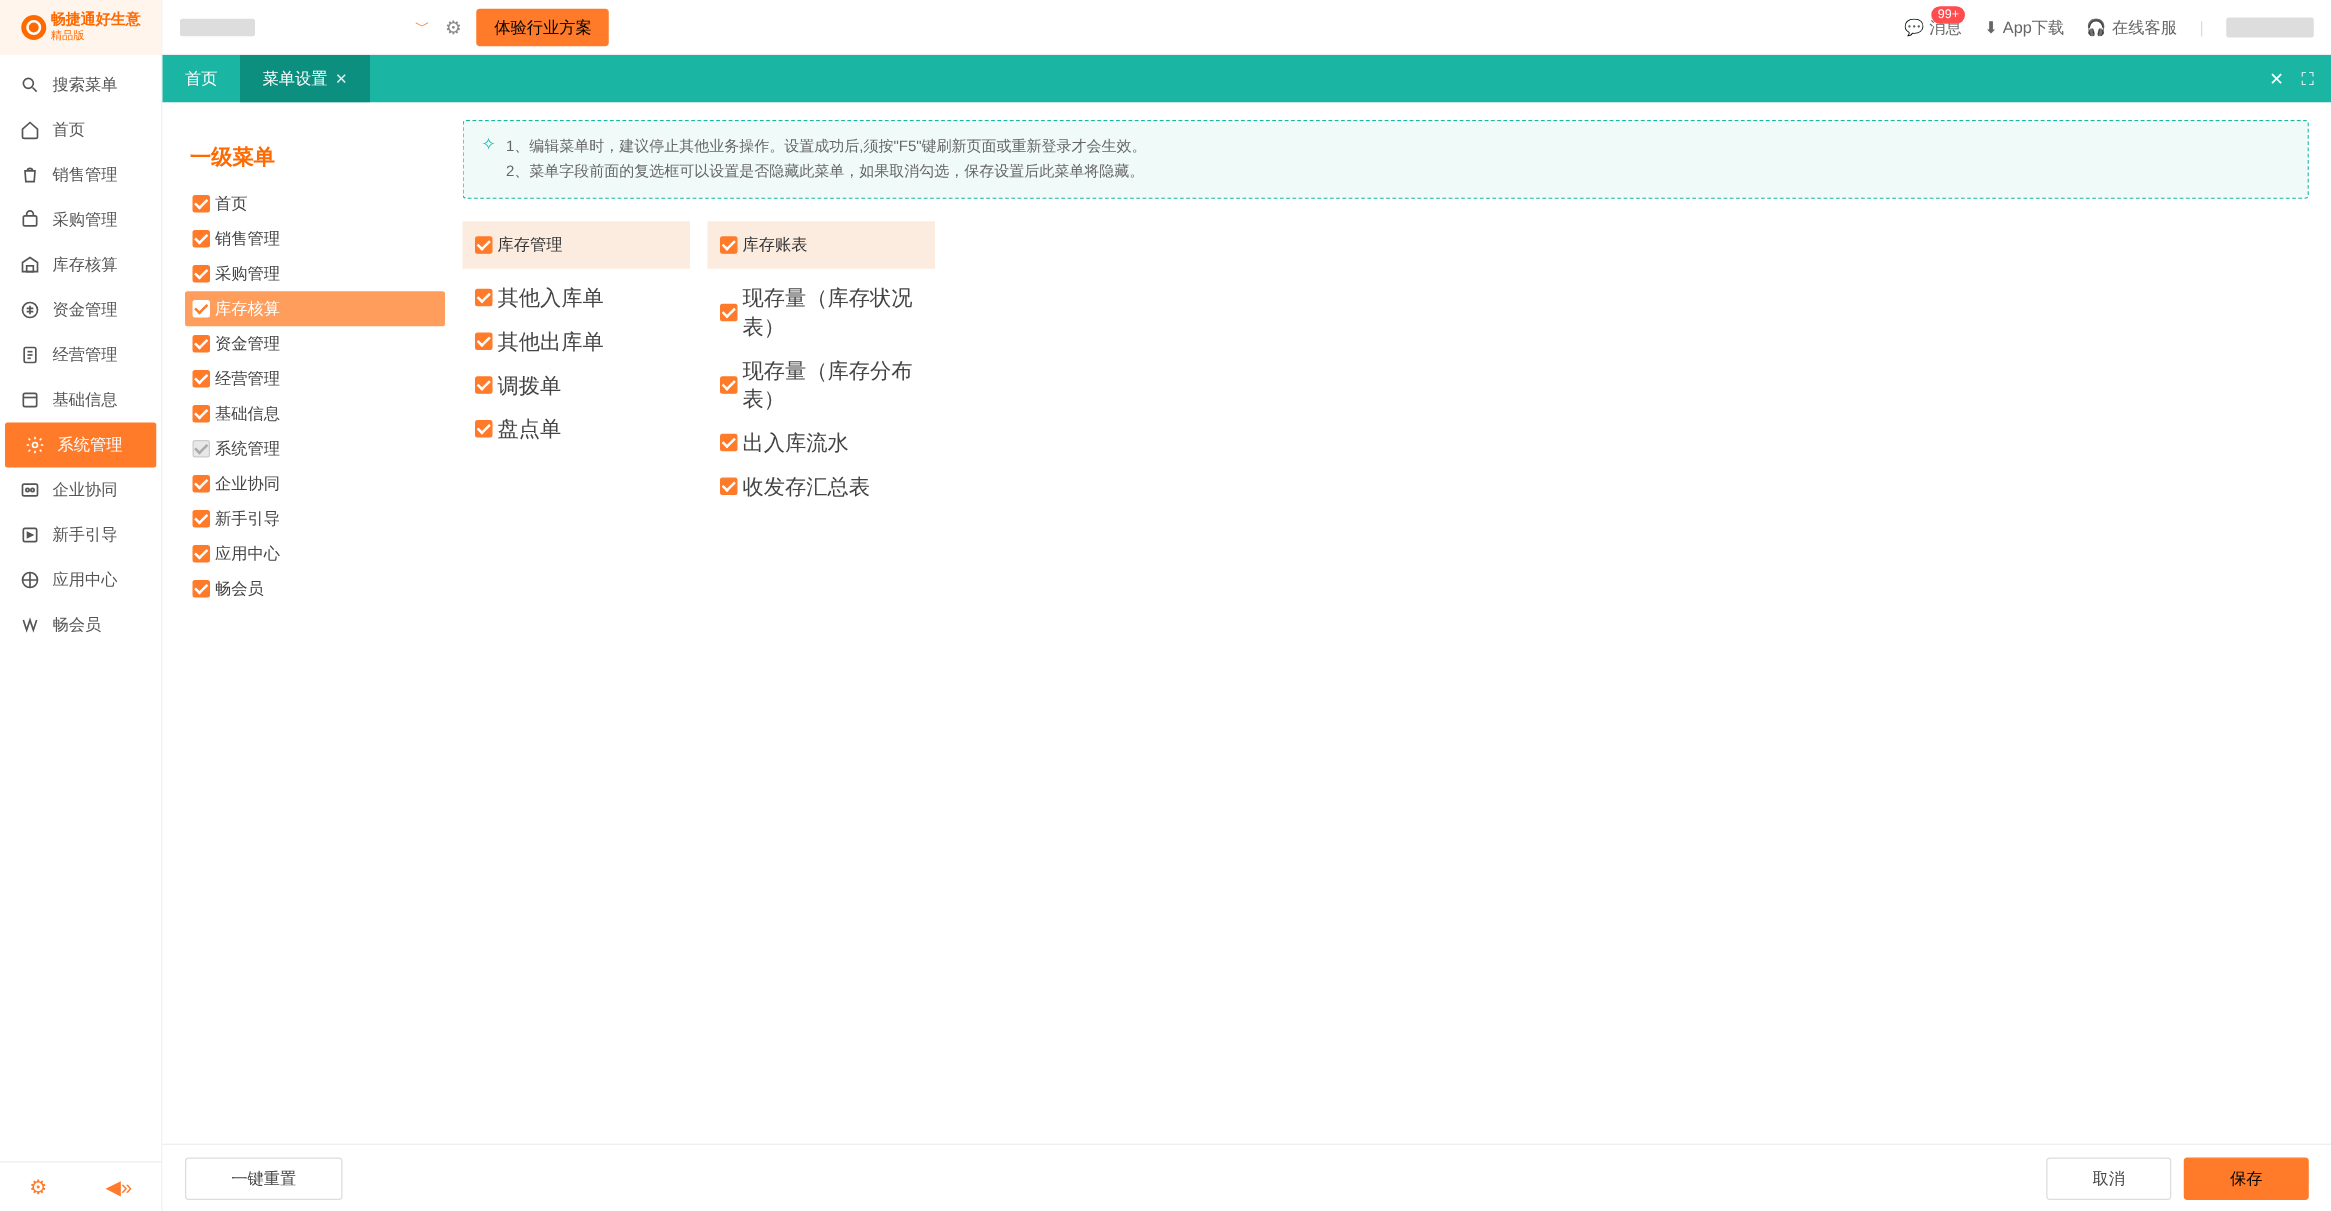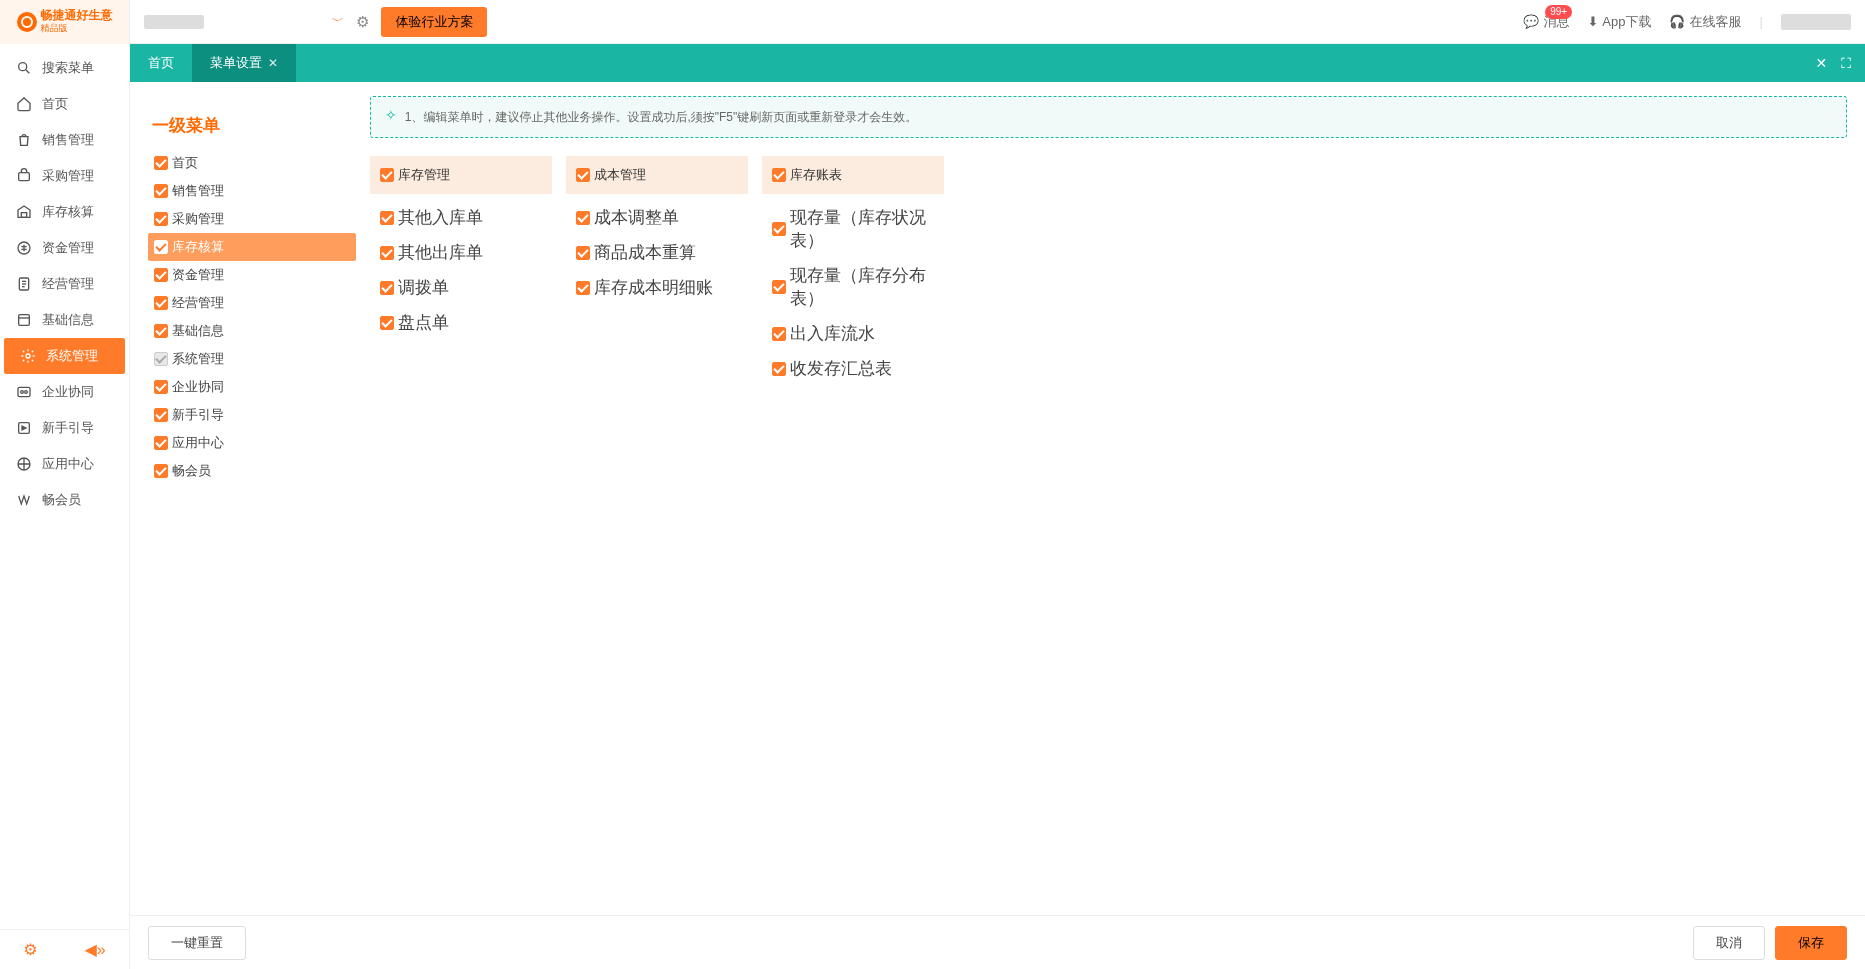--- a/index.html
+++ b/index.html
@@ -65,21 +65,21 @@
 .hint-lines div { line-height: 1.7; }
 
 .cards-row { display: flex; gap: 14px; margin-top: 18px; align-items: flex-start; }
 .card { width: 182px; background: #fff; }
 .card-header { background: #fcece0; padding: 10px 10px; display: flex; align-items: center; gap: 4px; font-size: 13px; font-weight: 500; color: #333; }
 .card-body { padding: 6px 10px 10px; }
 .card-item { display: flex; align-items: center; gap: 4px; padding: 6px 0; font-size: 17px; color: #444; }
 
 
 .footer-bar { height: 54px; background: #fff; border-top: 1px solid #eee; display: flex; align-items: center; padding: 0 18px; gap: 10px; }
-.btn { border: 1px solid #ddd; background: #fff; color: #444; border-radius: 3px; padding: 7px 22px; font-size: 13px; cursor: pointer; }
+.btn { border: 1px solid #ddd; background: #fff; color: #444; border-radius: 3px; padding: 7px 36px; font-size: 13px; cursor: pointer; }
 .btn.primary { background: #ff7a29; color: #000000; border-color: #ff7a29; }
 .footer-spacer { flex: 1; }
 
 svg { width: 16px; height: 16px; }
 </style>
 </head>
 <body>
 
 <div class="app">
 
@@ -316,20 +316,21 @@
               <span class="cb"></span>
               <span>畅会员</span>
             </div>
           </div>
       </div>
       <div class="right-panel">
         <div class="hint-box">
           <span class="hint-icon">✧</span>
           <div class="hint-lines">
             <div>1、编辑菜单时，建议停止其他业务操作。设置成功后,须按"F5"键刷新页面或重新登录才会生效。</div>
+            <div>2、菜单字段前面的复选框可以设置是否隐藏此菜单，如果取消勾选，保存设置后此菜单将隐藏。</div>
           </div>
         </div>
         <div class="cards-row" id="cards-row">
             <div class="card">
               <div class="card-header">
                 <span class="cb"></span>
                 <span>库存管理</span>
               </div>
               <div class="card-body">
                 <div class="card-item">
@@ -346,40 +347,20 @@
                 </div>
                 <div class="card-item">
                   <span class="cb"></span>
                   <span>盘点单</span>
                 </div>
               </div>
             </div>
             <div class="card">
               <div class="card-header">
                 <span class="cb"></span>
-                <span>成本管理</span>
-              </div>
-              <div class="card-body">
-                <div class="card-item">
-                  <span class="cb"></span>
-                  <span>成本调整单</span>
-                </div>
-                <div class="card-item">
-                  <span class="cb"></span>
-                  <span>商品成本重算</span>
-                </div>
-                <div class="card-item">
-                  <span class="cb"></span>
-                  <span>库存成本明细账</span>
-                </div>
-              </div>
-            </div>
-            <div class="card">
-              <div class="card-header">
-                <span class="cb"></span>
                 <span>库存账表</span>
               </div>
               <div class="card-body">
                 <div class="card-item">
                   <span class="cb"></span>
                   <span>现存量（库存状况表）</span>
                 </div>
                 <div class="card-item">
                   <span class="cb"></span>
                   <span>现存量（库存分布表）</span>

